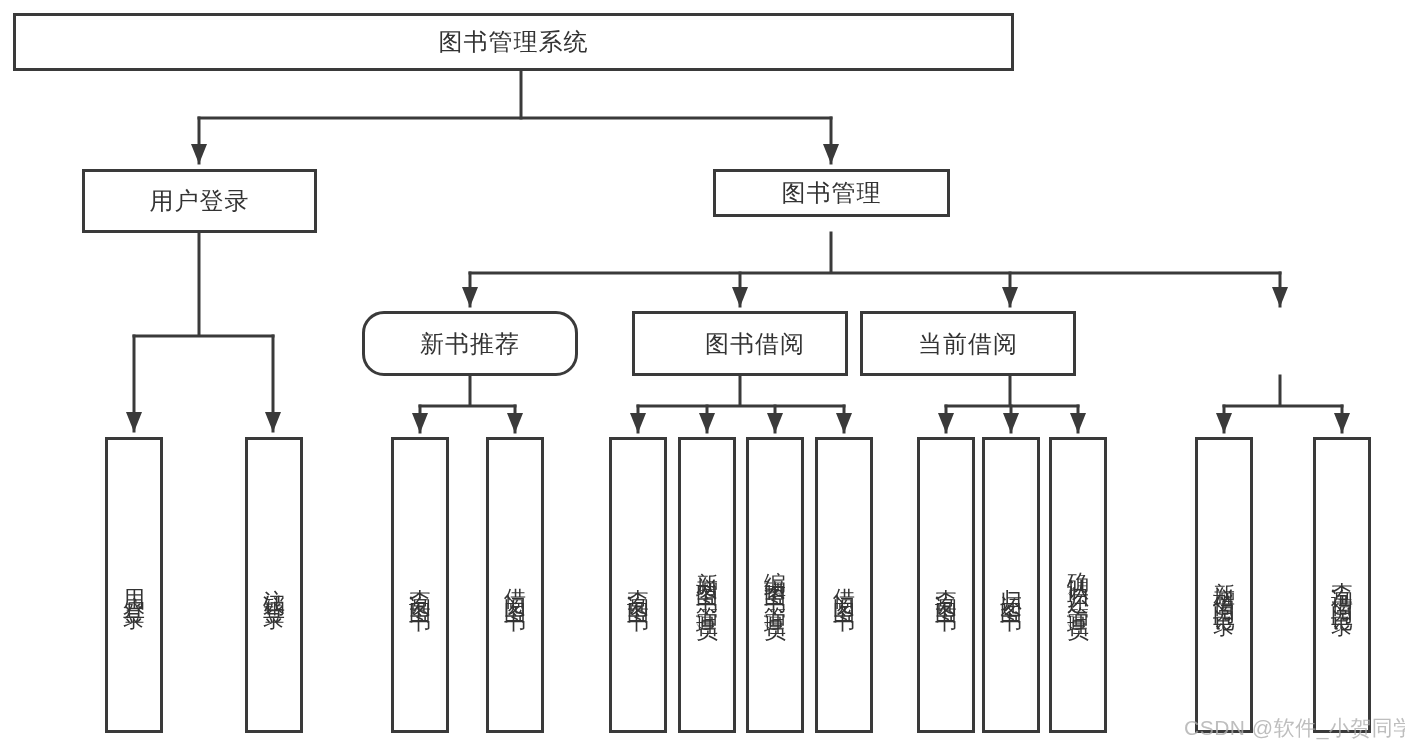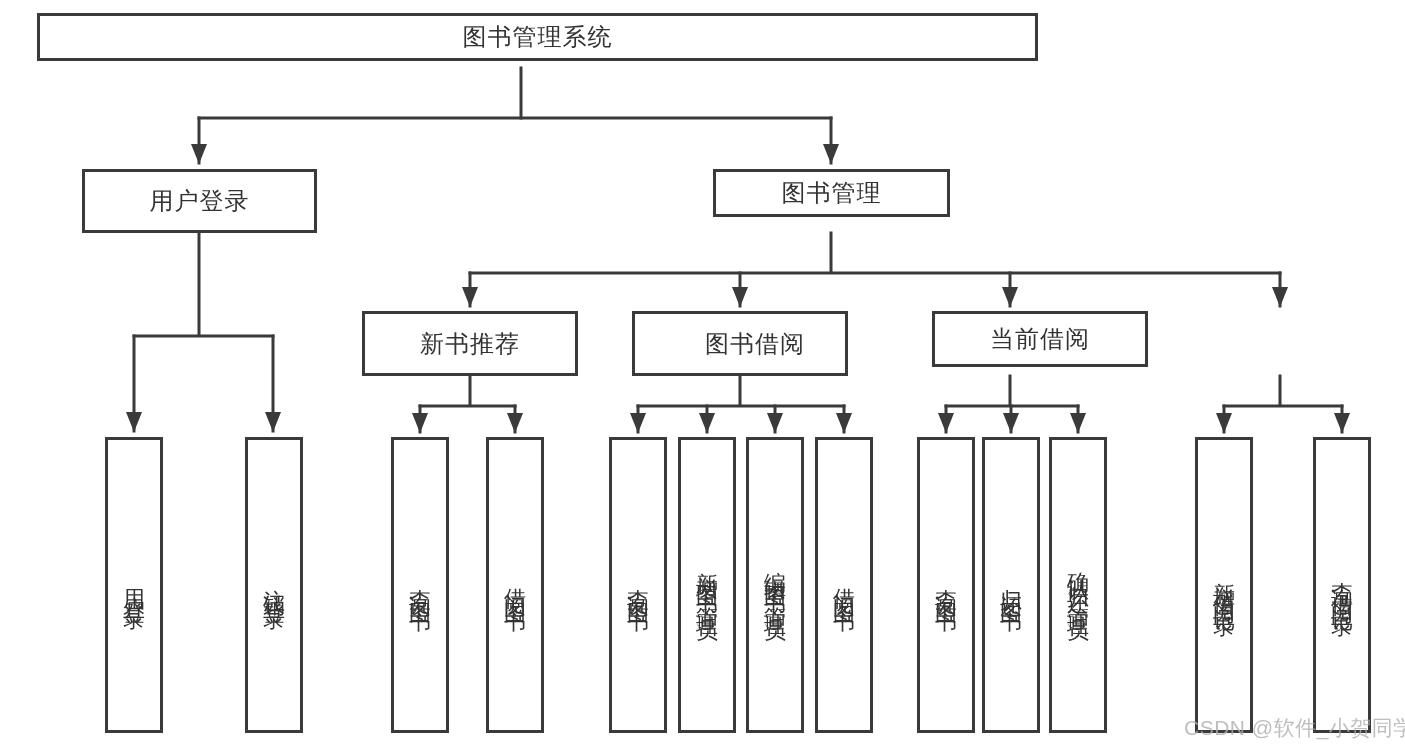--- a/index.html
+++ b/index.html
@@ -99,38 +99,38 @@
       </g>
 
       <g>
         <path d="M1280,376 L1280,406 M1224,406 L1342,406"></path>
         <path d="M1224,406 L1224,432" marker-end="url(#arrow)"></path>
         <path d="M1342,406 L1342,432" marker-end="url(#arrow)"></path>
       </g>
     </g>
   </svg>
 
-  <div class="box box-h" style="left:37px;top:13px;width:1001px;height:48px;">
+  <div class="box box-h" style="left:13px;top:13px;width:1001px;height:58px;">
     <span>图书管理系统</span>
   </div>
 
   <div class="box box-h" style="left:82px;top:169px;width:235px;height:64px;">
     <span>用户登录</span>
   </div>
   <div class="box box-h" style="left:713px;top:169px;width:237px;height:48px;">
     <span>图书管理</span>
   </div>
 
-  <div class="box box-h" style="left:362px;top:311px;width:216px;height:65px;">
+  <div class="box box-h" style="left:362px;top:311px;width:216px;height:65px;border-radius:22px;">
     <span>新书推荐</span>
   </div>
   <div class="box box-h" style="left:632px;top:311px;width:216px;height:65px;padding-left:30px;">
     <span>图书借阅</span>
   </div>
-  <div class="box box-h" style="left:932px;top:311px;width:216px;height:56px;">
+  <div class="box box-h" style="left:860px;top:311px;width:216px;height:65px;">
     <span>当前借阅</span>
   </div>
 
   <div class="box box-v" style="left:105px;">
     <span>用户登录</span>
   </div>
   <div class="box box-v" style="left:245px;">
     <span>注销登录</span>
   </div>
 

